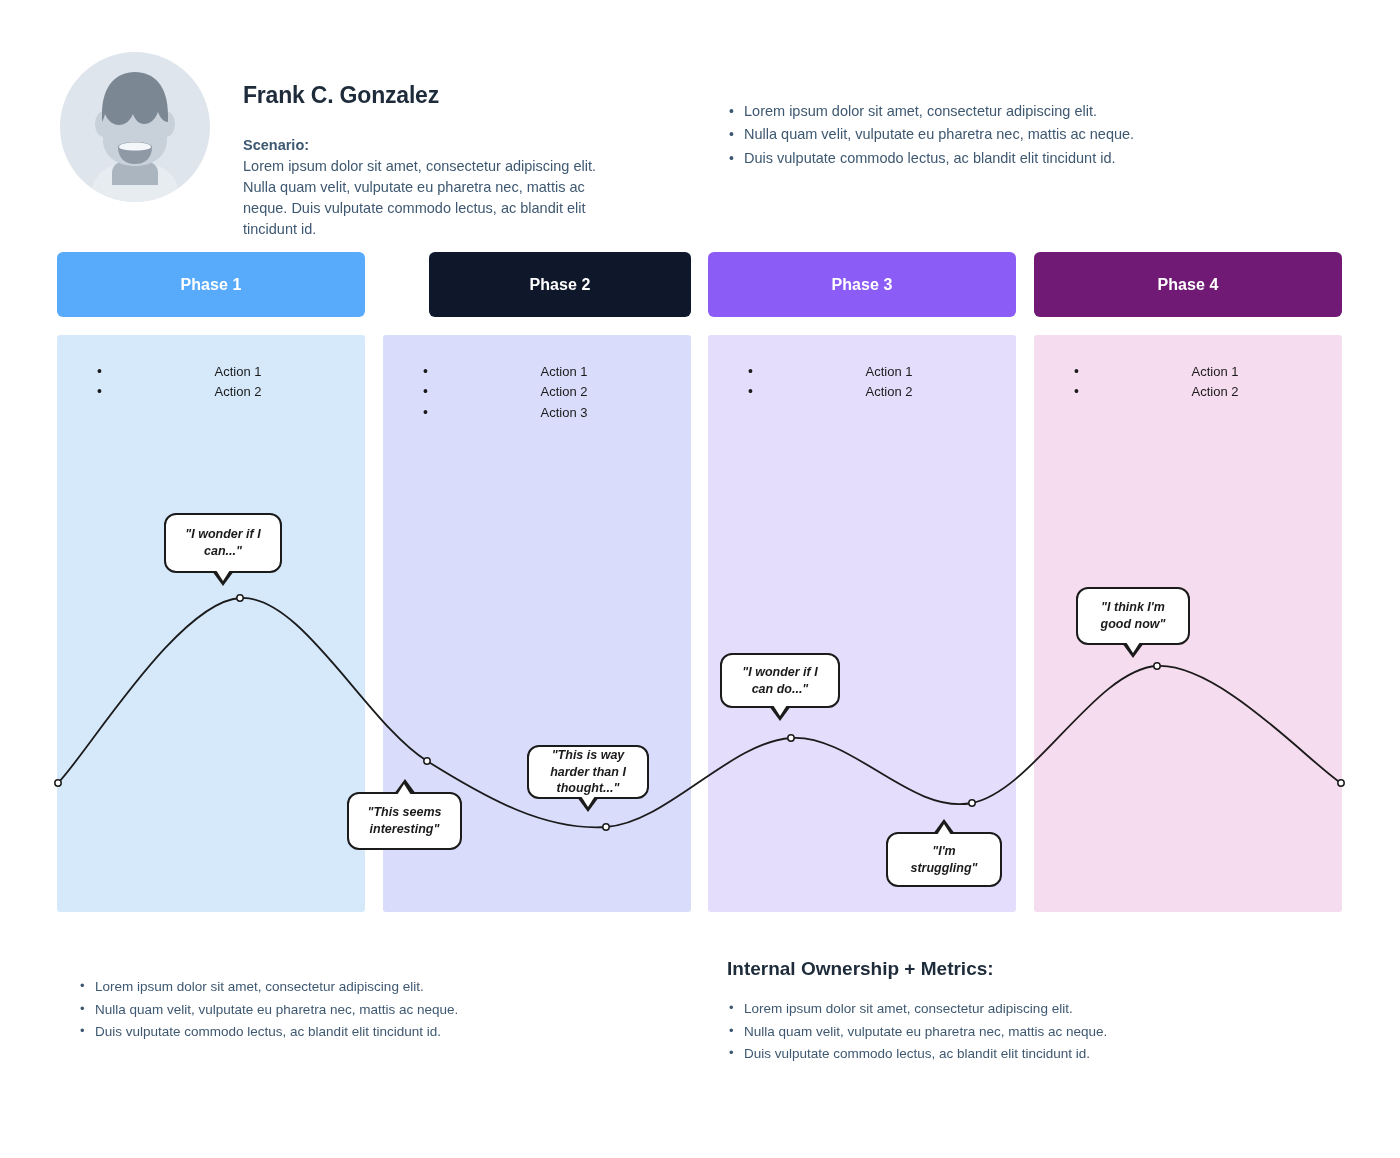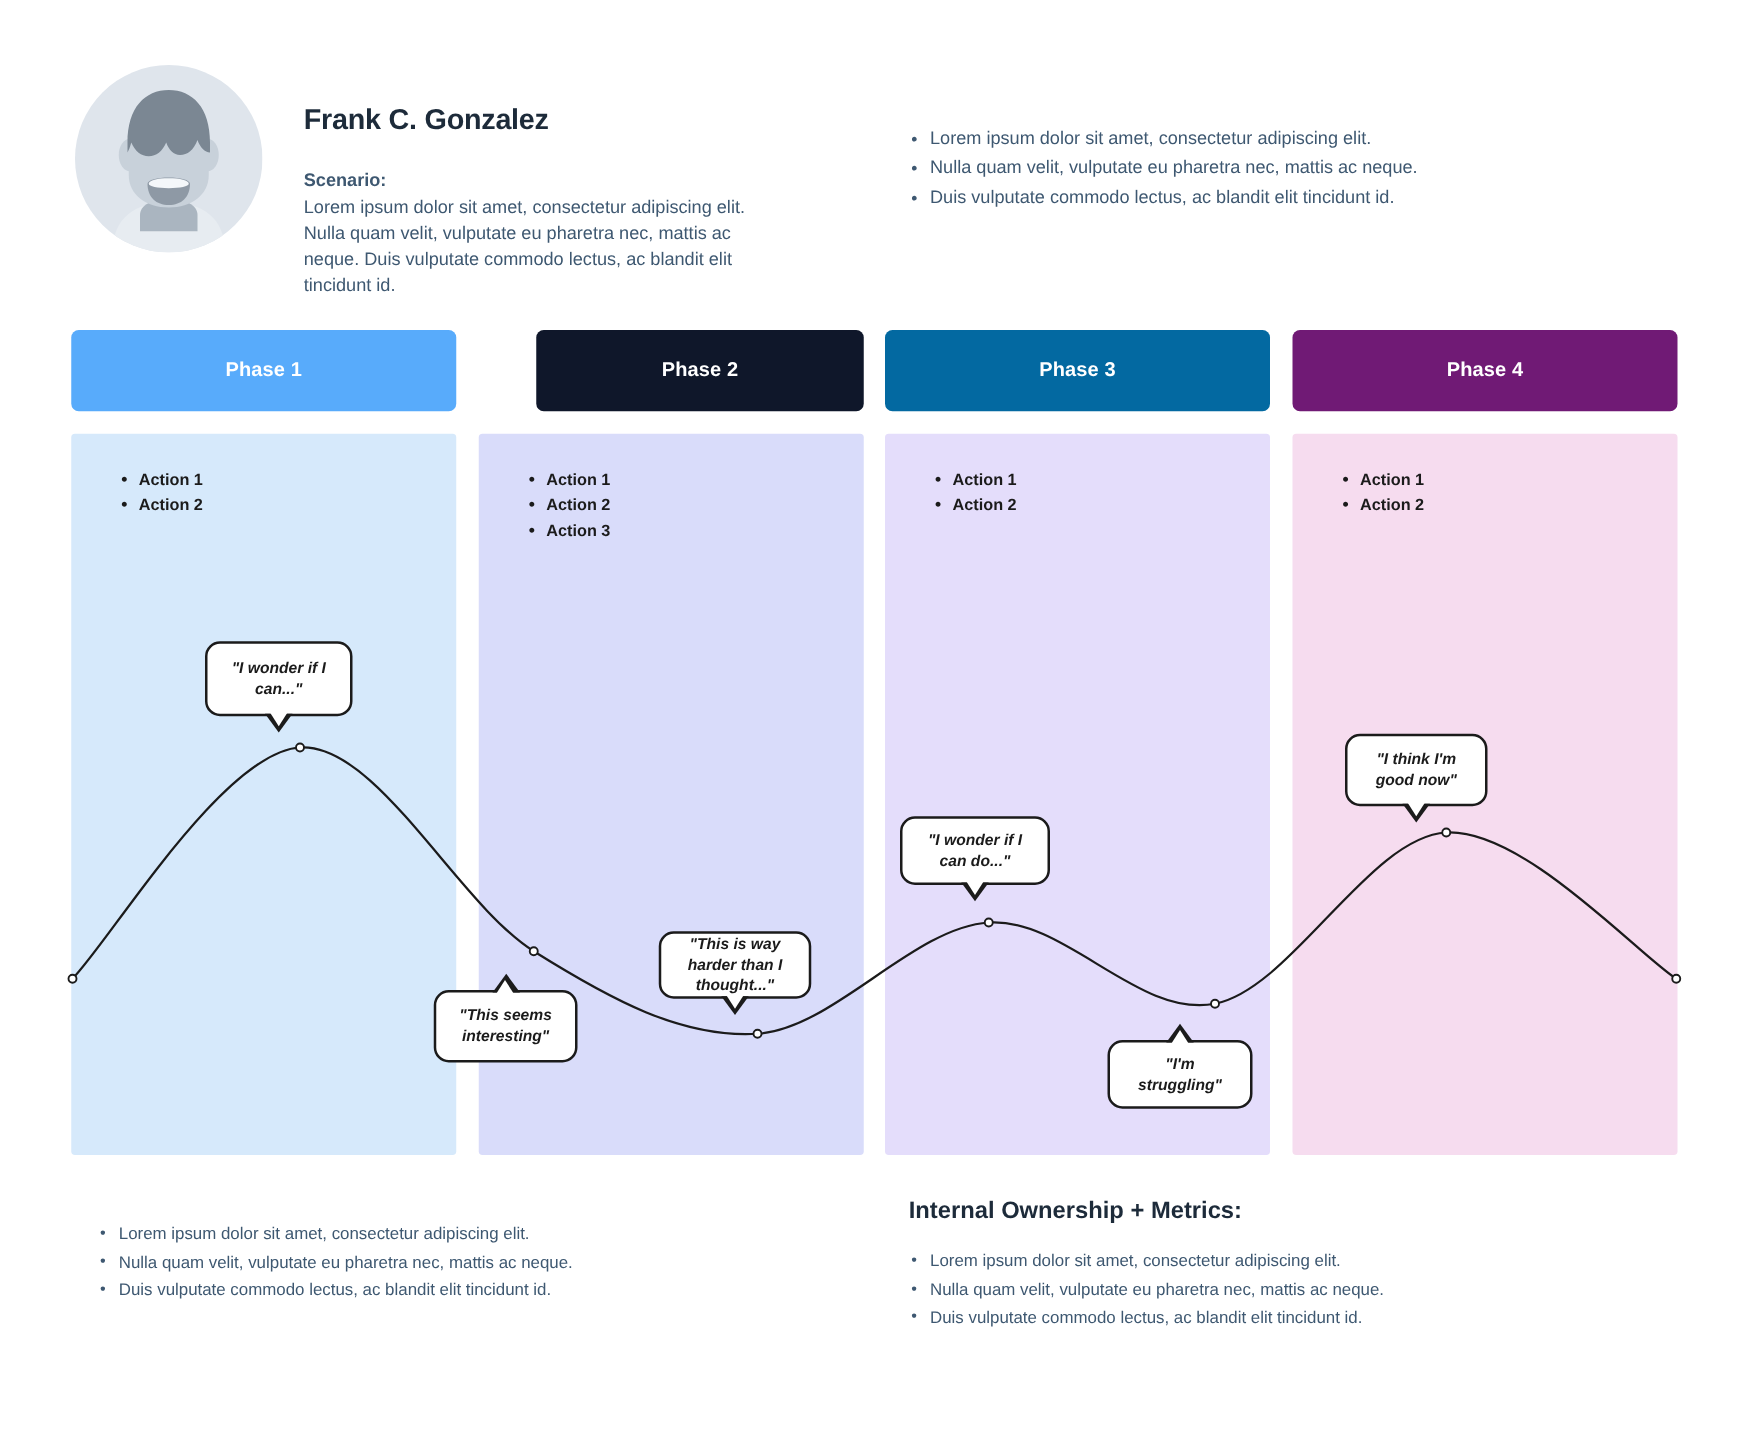--- a/index.html
+++ b/index.html
@@ -33,40 +33,40 @@
   .sect-list li {
     font-size: 14.5px; color: #3e5871; line-height: 1.62; padding-left: 17px; position: relative;
   }
   .sect-list li::before {
     content: "\2022"; position: absolute; left: 2px; top: 0; color: #3e5871; font-size: 14px;
   }
 
   
   .phases { position: absolute; left: 57px; top: 252px; width: 1286px; height: 660px; }
   .col {
-    position: absolute; top: 12px; width: 308px; height: 801px;
+    position: absolute; top: 0; width: 308px; height: 801px;
   }
   .col:nth-child(1) { left: 0; }
   .col:nth-child(2) { left: 326px; }
   .col:nth-child(3) { left: 651px; }
   .col:nth-child(4) { left: 977px; }
 
   .phase-head {
     height: 65px; border-radius: 6px; display: flex; align-items: center;
     justify-content: center; color: #ffffff; font-size: 16px; font-weight: bold;
     letter-spacing: 0.1px;
   }
   .phase-body {
     position: absolute; top: 83px; left: 0; right: 0; height: 577px;
     border-radius: 3px; padding: 28px 0 0 0;
   }
   .actions { list-style: none; margin-left: 40px; }
   .actions li {
-    font-size: 13px; font-weight: bold; color: #1b1b1b; line-height: 1.33;
-    padding-left: 14px; position: relative; margin-bottom: 3px;
+    font-size: 13px; font-weight: normal; color: #1b1b1b; line-height: 1.33;
+    padding-left: 14px; position: relative; margin-bottom: 3px; text-align: center;
   }
   .actions li::before {
     content: "\2022"; position: absolute; left: 0; top: -1px; font-size: 14px; color: #1b1b1b;
   }
 
   
   .curve-layer { position: absolute; left: 0; top: 0; width: 1400px; height: 1158px; pointer-events: none; }
 
   
   .bubble {
@@ -170,21 +170,21 @@
       <div class="phase-body" style="background: rgb(217, 220, 250);">
         <ul class="actions">
           <li>Action 1</li>
           <li>Action 2</li>
           <li>Action 3</li>
         </ul>
       </div>
     </div>
 
     <div class="col">
-      <div class="phase-head" style="background: #0369a1;">Phase 3</div>
+      <div class="phase-head" style="background: #8b5cf6;">Phase 3</div>
       <div class="phase-body" style="background: rgb(228, 221, 251);">
         <ul class="actions">
           <li>Action 1</li>
           <li>Action 2</li>
         </ul>
       </div>
     </div>
 
     <div class="col">
       <div class="phase-head" style="background: #701a75;">Phase 4</div>

